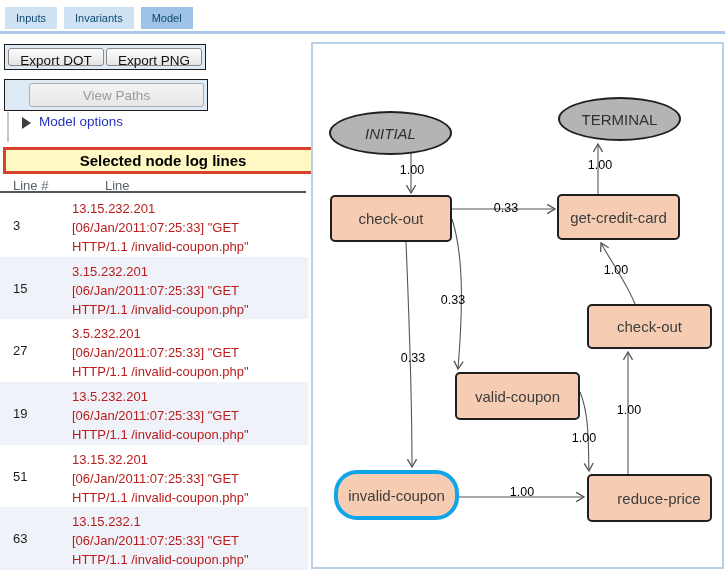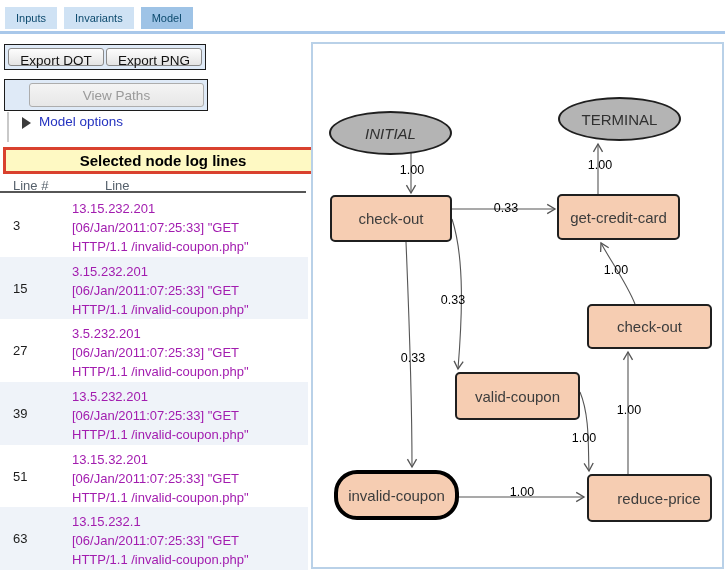--- a/index.html
+++ b/index.html
@@ -34,29 +34,29 @@
 
   
   .log-head { position:absolute; top:178px; left:0; width:306px; height:16px; color:#56616c; font-size:13px; }
   .log-head .h-num { position:absolute; left:13px; }
   .log-head .h-line { position:absolute; left:85px;margin-left:20px; }
   .head-rule { position:absolute; left:0; top:191px; width:306px; height:2px; background:#565656; }
   .log-rows { position:absolute; left:0; top:194px; width:308px; }
   .log-row { display:flex; height:62.7px; width:308px; }
   .log-row:nth-child(even) { background:#eff3f9; }
   .cell-num { width:72px; display:flex; align-items:center; padding-left:13px; font-size:13px; color:#1c1c1c; }
-  .cell-line { width:220px; padding-top:5px; font-size:13px; line-height:19px; color:#a21caf; white-space:pre-line; }
+  .cell-line { width:220px; padding-top:5px; font-size:13px; line-height:19px; color:#b91c1c; white-space:pre-line; }
 
   
   .graph-panel { position:absolute; left:311px; top:42px; width:413px; height:527px; border:2px solid #b9d1e8; background:#fff; }
   .graph-panel svg { position:absolute; left:0; top:0; z-index:1; }
   .gnode { position:absolute; z-index:2; display:flex; align-items:center; justify-content:center;
            font-size:15px; color:#3d3d3d; background:#f6cdb2; border:2px solid #1f1f1f; border-radius:5px; cursor:pointer; }
   .gnode.ellipse { border-radius:50%; background:#b4b4b4; color:#303030; }
-  .gnode.selected { border:4px solid #000000; border-radius:23px; }
+  .gnode.selected { border:4px solid #0ea5e9; border-radius:23px; }
   .elabel { font-size:12.5px; fill:#000; text-anchor:middle; dominant-baseline:middle; }
   .edge { fill:none; stroke:#555; stroke-width:1.1; }
 </style>
 </head>
 <body>
 
 <div id="stage">
 
   <div class="tabbar">
     <div class="tab">Inputs</div>
@@ -104,21 +104,21 @@
     </div>
 
     <div class="log-row">
       <div class="cell-num">27</div>
       <div class="cell-line">3.5.232.201
 [06/Jan/2011:07:25:33] "GET
 HTTP/1.1 /invalid-coupon.php"</div>
     </div>
 
     <div class="log-row">
-      <div class="cell-num">39</div>
+      <div class="cell-num">19</div>
       <div class="cell-line">13.5.232.201
 [06/Jan/2011:07:25:33] "GET
 HTTP/1.1 /invalid-coupon.php"</div>
     </div>
 
     <div class="log-row">
       <div class="cell-num">51</div>
       <div class="cell-line">13.15.32.201
 [06/Jan/2011:07:25:33] "GET
 HTTP/1.1 /invalid-coupon.php"</div>

